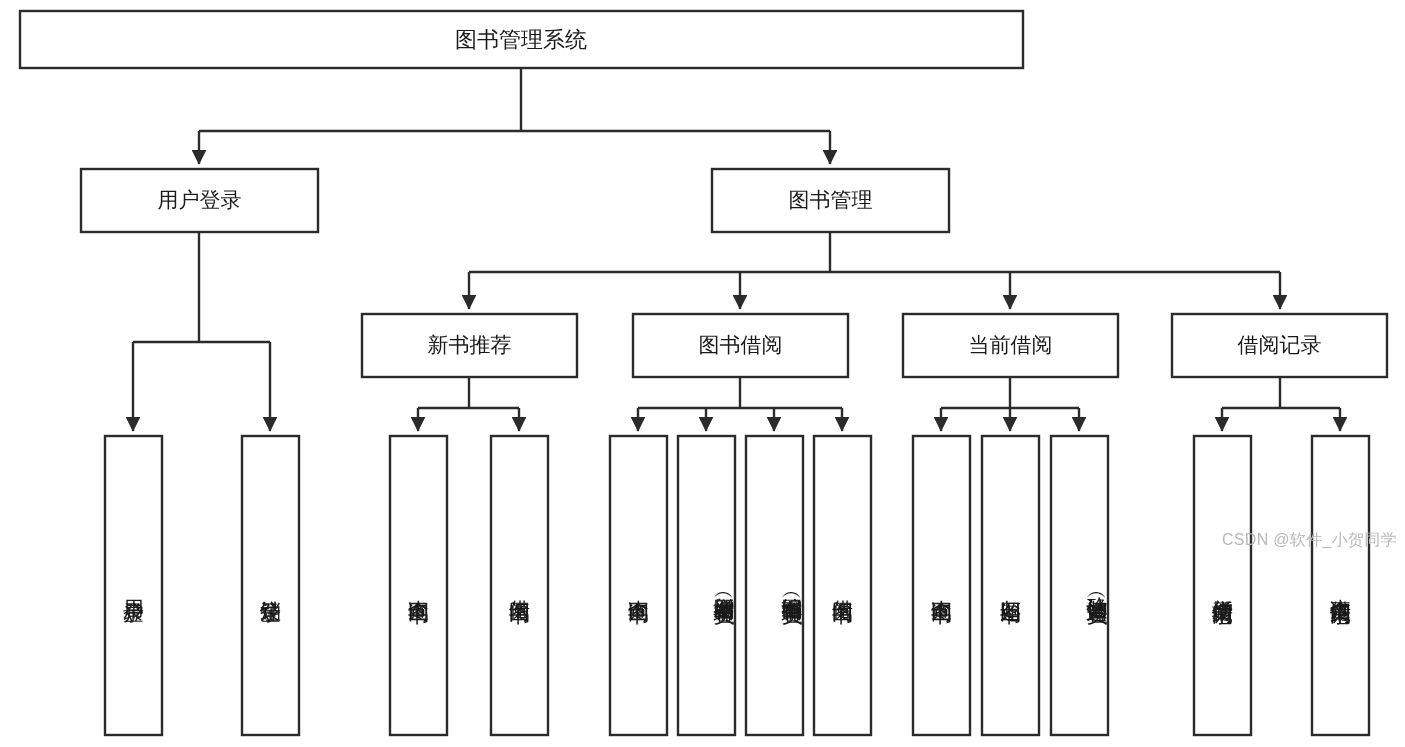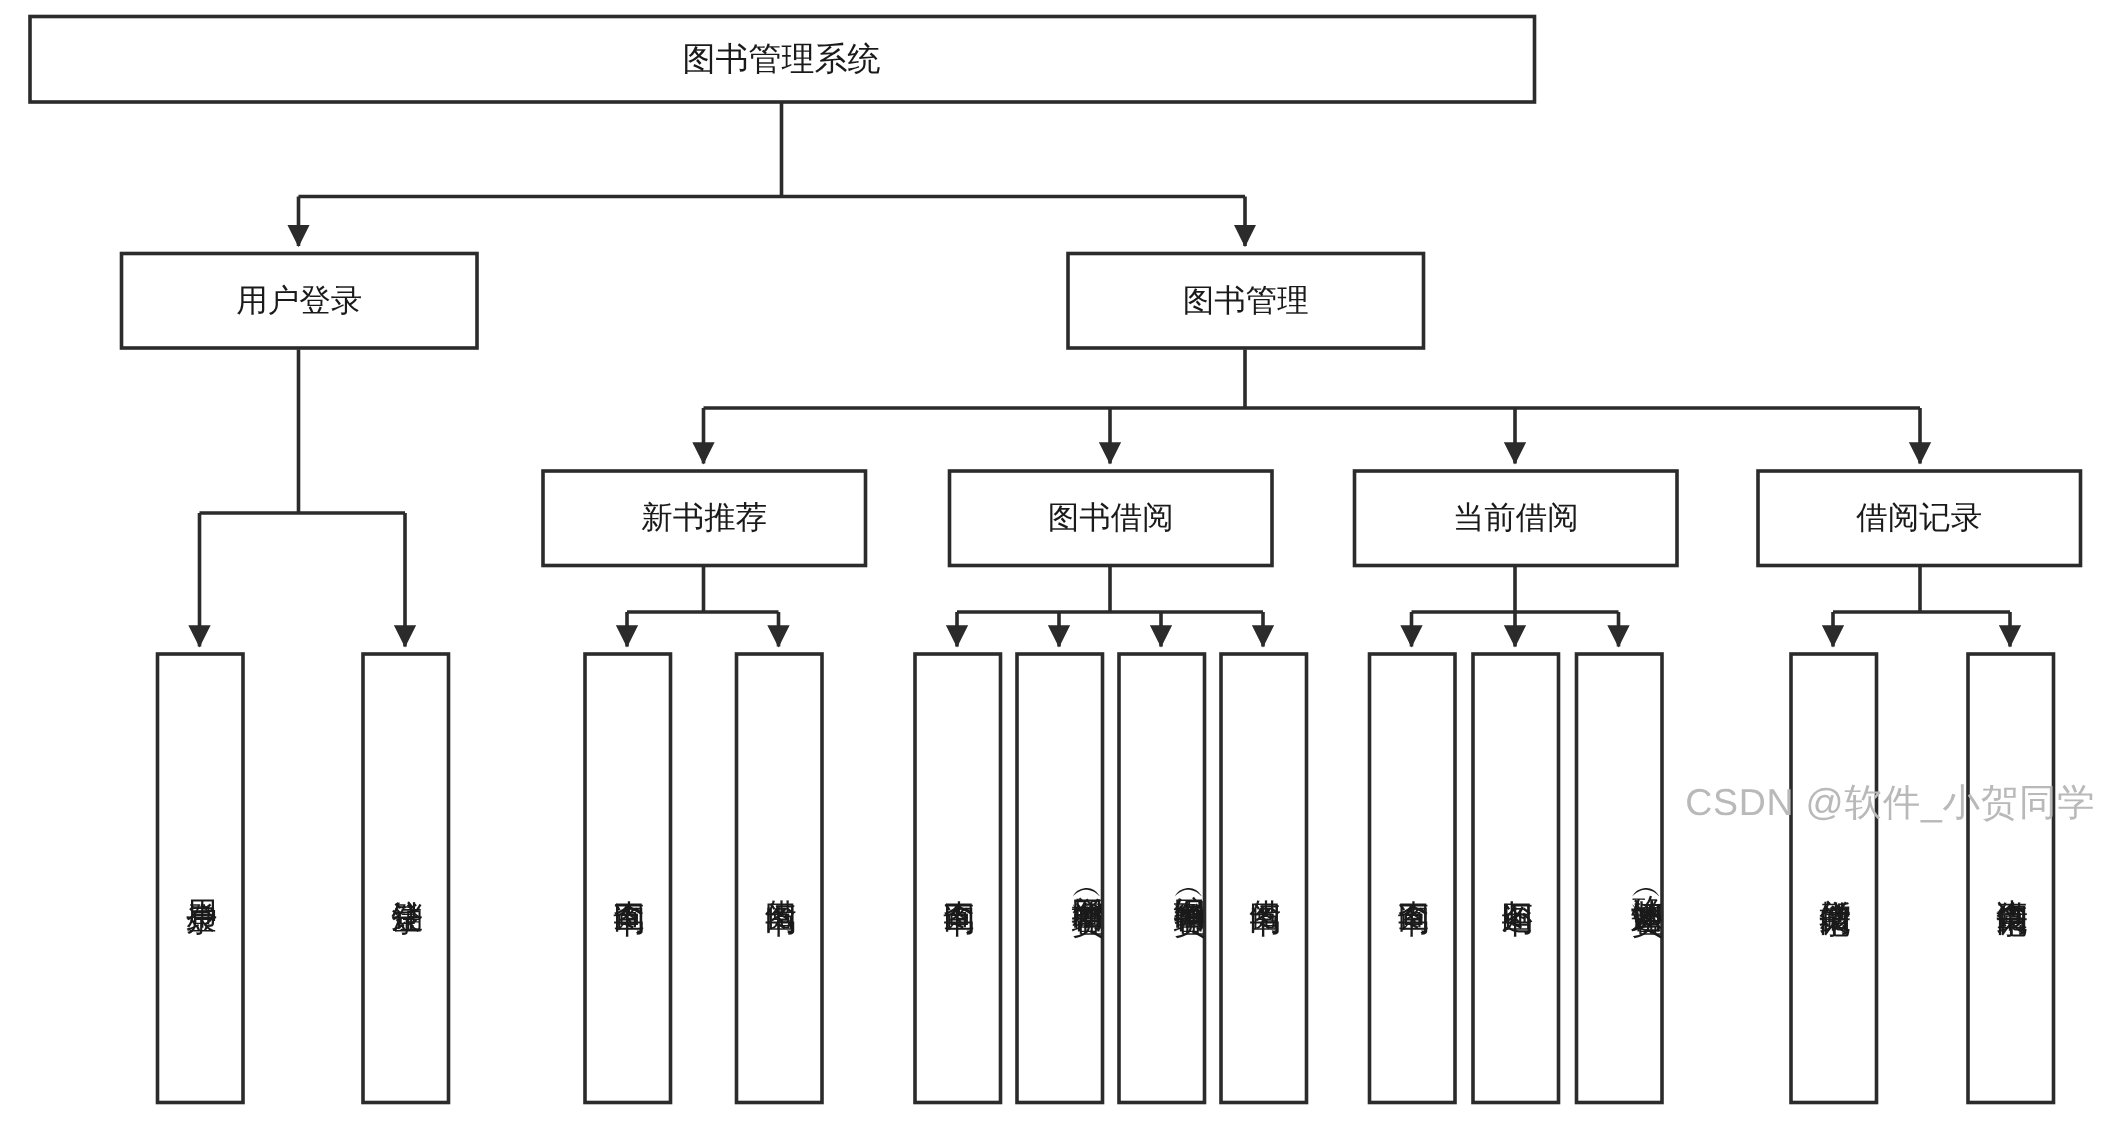--- a/index.html
+++ b/index.html
@@ -68,21 +68,21 @@
     align-items: center;
     justify-content: center;
     pointer-events: none;
     user-select: none;
   }
   #watermark {
     position: absolute;
     right: 8px;
     bottom: 4px;
     font-family: "Liberation Sans", "DejaVu Sans", sans-serif;
-    font-size: 25px;
+    font-size: 16px;
     color: #b9b9b9;
     letter-spacing: 0.02em;
     user-select: none;
   }
 </style>
 </head>
 <body>
 
 <div id="diagram-root">
 

